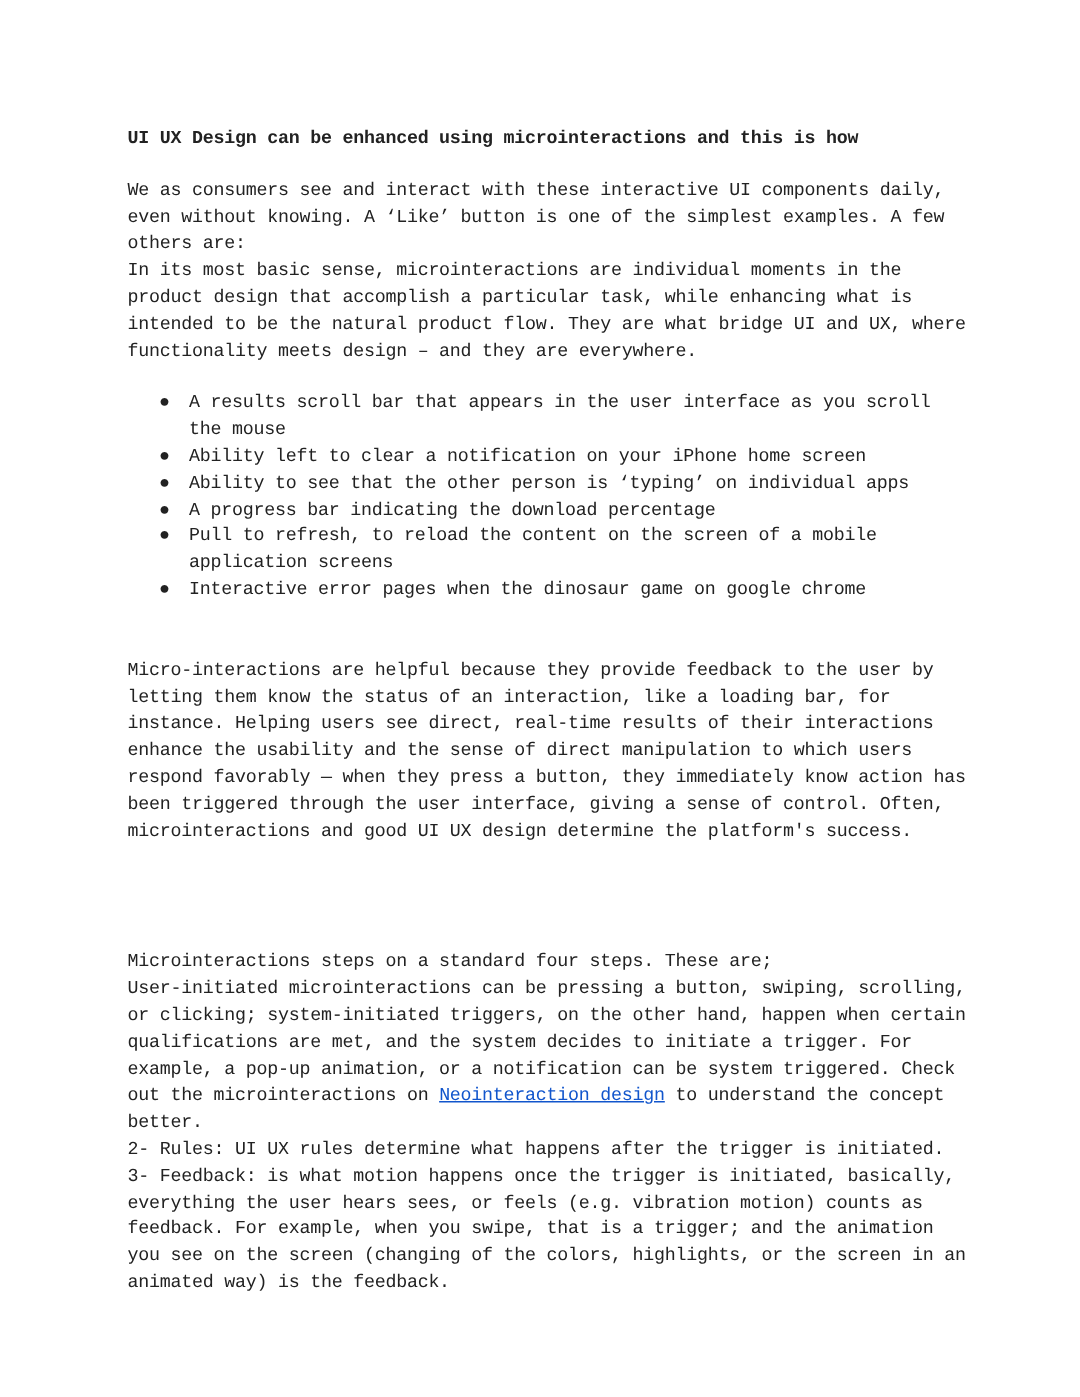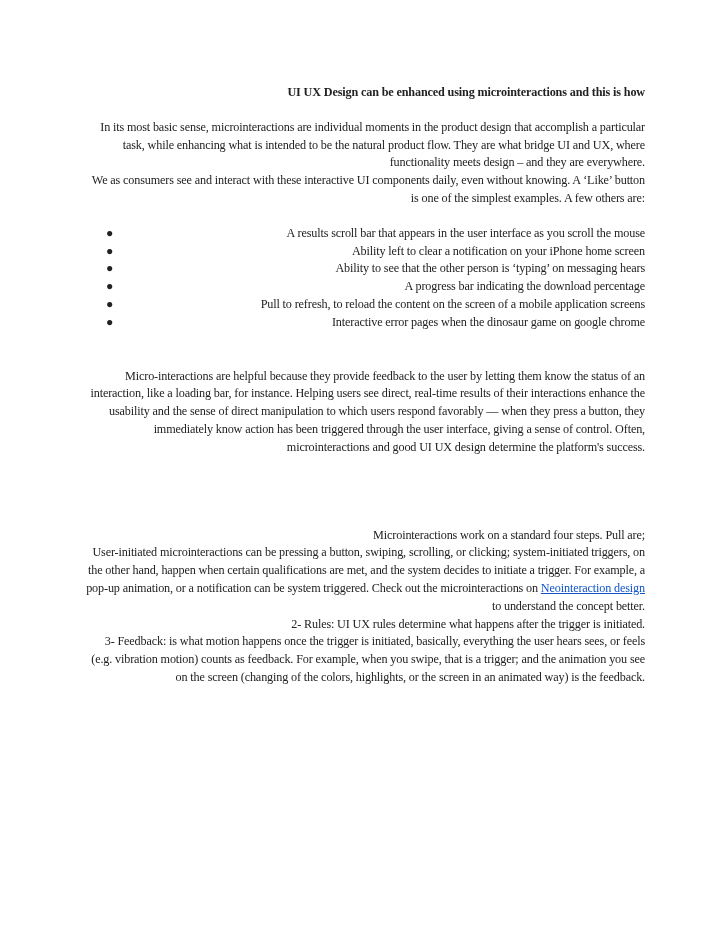--- a/index.html
+++ b/index.html
@@ -1,54 +1,53 @@
 <!DOCTYPE html>
 <html><head>
   <meta charset="utf-8">
   <style>
     html, body { margin: 0; padding: 0; background: #ffffff; }
     body { width: 720px; height: 931px; position: relative; overflow: hidden; }
     .page {
       position: absolute; left: 85px; top: 84px; width: 560px;
-      font-family: Liberation Serif, serif;
+      font-family: Liberation Mono, monospace;
       font-size: 12.2px; line-height: 17.8px; color: #222222;
       letter-spacing: -0.15px;
-      text-align: right;
     }
     .h { font-weight: bold; margin: 0; }
     p { margin: 0; }
     .gap-sm { height: 17px; }
     ul.bullets { list-style: none; margin: 0; padding: 0; }
     ul.bullets li { position: relative; padding-left: 41px; }
     ul.bullets li .dot { position: absolute; left: 21px; top: 0; }
     a.link { color: #1155cc; text-decoration: underline; }
   </style>
 </head>
 <body>
 
 <div class="page">
   <p class="h">UI UX Design can be enhanced using microinteractions and this is how</p>
   <div class="gap-sm"></div>
 
+  <p>We as consumers see and interact with these interactive UI components daily, even without knowing. A ‘Like’ button is one of the simplest examples. A few others are:</p>
   <p>In its most basic sense, microinteractions are individual moments in the product design that accomplish a particular task, while enhancing what is intended to be the natural product flow. They are what bridge UI and UX, where functionality meets design – and they are everywhere.</p>
-  <p>We as consumers see and interact with these interactive UI components daily, even without knowing. A ‘Like’ button is one of the simplest examples. A few others are:</p>
   <div class="gap-sm"></div>
 
   <ul class="bullets">
     <li><span class="dot">●</span><span>A results scroll bar that appears in the user interface as you scroll the mouse</span></li>
     <li><span class="dot">●</span><span>Ability left to clear a notification on your iPhone home screen</span></li>
-    <li><span class="dot">●</span><span>Ability to see that the other person is ‘typing’ on messaging hears</span></li>
+    <li><span class="dot">●</span><span>Ability to see that the other person is ‘typing’ on individual apps</span></li>
     <li><span class="dot">●</span><span>A progress bar indicating the download percentage</span></li>
     <li><span class="dot">●</span><span>Pull to refresh, to reload the content on the screen of a mobile application screens</span></li>
     <li><span class="dot">●</span><span>Interactive error pages when the dinosaur game on google chrome</span></li>
   </ul>
 
   <div style="height:36px"></div>
   <p>Micro-interactions are helpful because they provide feedback to the user by letting them know the status of an interaction, like a loading bar, for instance. Helping users see direct, real-time results of their interactions enhance the usability and the sense of direct manipulation to which users respond favorably — when they press a button, they immediately know action has been triggered through the user interface, giving a sense of control. Often, microinteractions and good UI UX design determine the platform's success.</p>
 
   <div style="height:53px"></div>
   <div style="height:17px"></div>
 
-  <p>Microinteractions work on a standard four steps. Pull are;</p>
+  <p>Microinteractions steps on a standard four steps. These are;</p>
   <p><span>User-initiated microinteractions can be pressing a button, swiping, scrolling, or clicking; system-initiated triggers, on the other hand, happen when certain qualifications are met, and the system decides to initiate a trigger. For example, a pop-up animation, or a notification can be system triggered. Check out the microinteractions on </span><a class="link" href="#">Neointeraction design</a><span> to understand the concept better.</span></p>
   <p>2- Rules: UI UX rules determine what happens after the trigger is initiated.</p>
   <p>3- Feedback: is what motion happens once the trigger is initiated, basically, everything the user hears sees, or feels (e.g. vibration motion) counts as feedback. For example, when you swipe, that is a trigger; and the animation you see on the screen (changing of the colors, highlights, or the screen in an animated way) is the feedback.</p>
 </div>
 
 </body></html>

